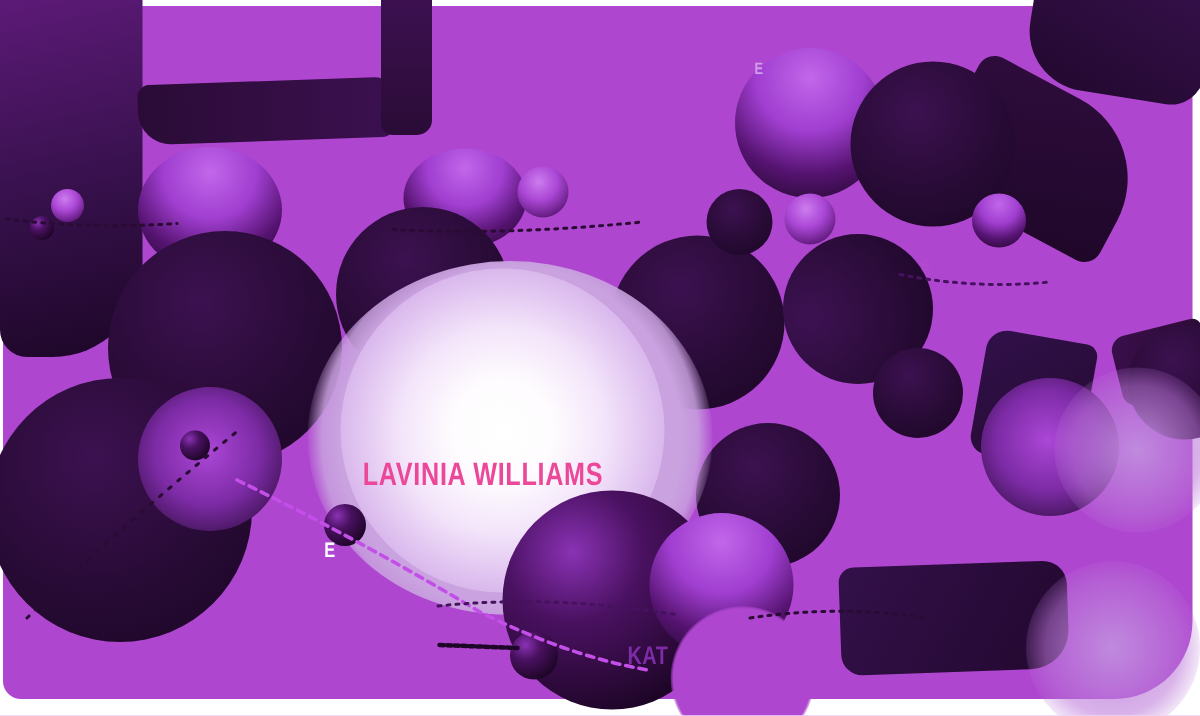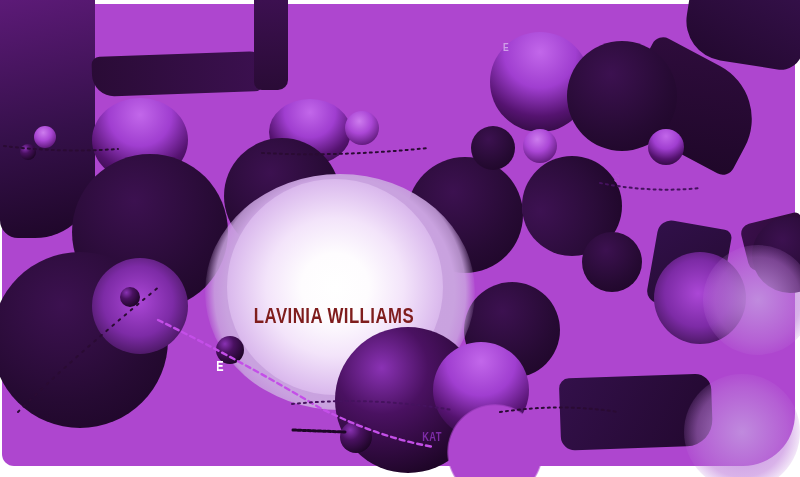--- a/index.html
+++ b/index.html
@@ -25,22 +25,22 @@
   .k-lavflat{background:radial-gradient(circle, #cba6e0 0%, #c9a2df 64%, rgba(201,162,223,0.85) 70%, rgba(201,162,223,0) 76%);}
   .k-glow{background:radial-gradient(circle, #ffffff 0%, #fefcfe 22%, #f3e4fa 45%, #dcbcee 68%, #c9a2df 84%, rgba(201,162,223,0) 97%);}
   .k-flat{background:radial-gradient(circle, #ae46cf 0%, #ae46cf 68%, rgba(174,70,207,0) 72%);}
   svg.links{position:absolute;left:0;top:0;width:800px;height:477px;pointer-events:none;}
   .lbl{
     position:absolute;transform:translate(-50%,-50%);
     font-weight:bold;white-space:nowrap;line-height:1;
   }
   .lbl > span{display:inline-block;transform:scaleX(0.78);letter-spacing:0.5px;}
   .central-label{
-    position:absolute;left:334px;top:317px;transform:translate(-50%,-50%);
-    font-weight:bold;font-size:21.5px;color:#7f1d1d;white-space:nowrap;line-height:1;
+    position:absolute;left:322px;top:317px;transform:translate(-50%,-50%);
+    font-weight:bold;font-size:21.5px;color:#ec4899;white-space:nowrap;line-height:1;
   }
   .central-label > span{display:inline-block;transform:scaleX(0.78);letter-spacing:0.6px;}
 </style>
 </head>
 <body>
 
 <div class="stage">
   <div class="base-blob"></div>
   <div id="slab-layer">
       <div class="slab" style="left: 0px; top: 0px; width: 95px; height: 238px; transform: rotate(0deg); border-radius: 0px 0px 60px 18px; background: linear-gradient(168deg, rgb(92, 26, 119) 0%, rgb(53, 16, 74) 55%, rgb(29, 6, 39) 100%);"></div>
@@ -89,20 +89,20 @@
       <path d="M 4 146 Q 60 153 118 149" fill="none" stroke="#2a0b33" stroke-width="2" stroke-dasharray="2 4" stroke-linecap="round"></path>
       <path d="M 262 153 Q 340 157 428 148" fill="none" stroke="#2a0b33" stroke-width="2" stroke-dasharray="2 4" stroke-linecap="round"></path>
       <path d="M 292 404 Q 370 396 452 410" fill="none" stroke="#45125e" stroke-width="2" stroke-dasharray="2 4" stroke-linecap="round"></path>
       <path d="M 293 430 L 345 432" fill="none" stroke="#1d0627" stroke-width="3" stroke-dasharray="3 2" stroke-linecap="round"></path>
       <path d="M 18 412 Q 70 360 160 286" fill="none" stroke="#2a0b33" stroke-width="2" stroke-dasharray="2 6" stroke-linecap="round"></path>
       <path d="M 600 183 Q 650 193 700 188" fill="none" stroke="#45125e" stroke-width="2" stroke-dasharray="2 4" stroke-linecap="round"></path>
       <path d="M 500 412 Q 560 403 618 412" fill="none" stroke="#2a0b33" stroke-width="2" stroke-dasharray="2 4" stroke-linecap="round"></path>
     </svg>
   <div id="label-layer">
       <div class="lbl" style="left: 220px; top: 366px; font-size: 14px; color: rgb(255, 255, 255);"><span>E</span></div>
-      <div class="lbl" style="left: 432px; top: 437px; font-size: 12px; color: rgb(125, 43, 166);"><span>KAT</span></div>
+      <div class="lbl" style="left: 432px; top: 437px; font-size: 17px; color: rgb(125, 43, 166);"><span>KAT</span></div>
       <div class="lbl" style="left: 617px; top: 178px; font-size: 11px; color: rgb(177, 76, 207);"><span>S</span></div>
       <div class="lbl" style="left: 506px; top: 47px; font-size: 11px; color: rgb(207, 159, 232);"><span>E</span></div>
     </div>
   <div class="central-label">
     <span>LAVINIA WILLIAMS</span>
   </div>
 </div>
 
 </body></html>

